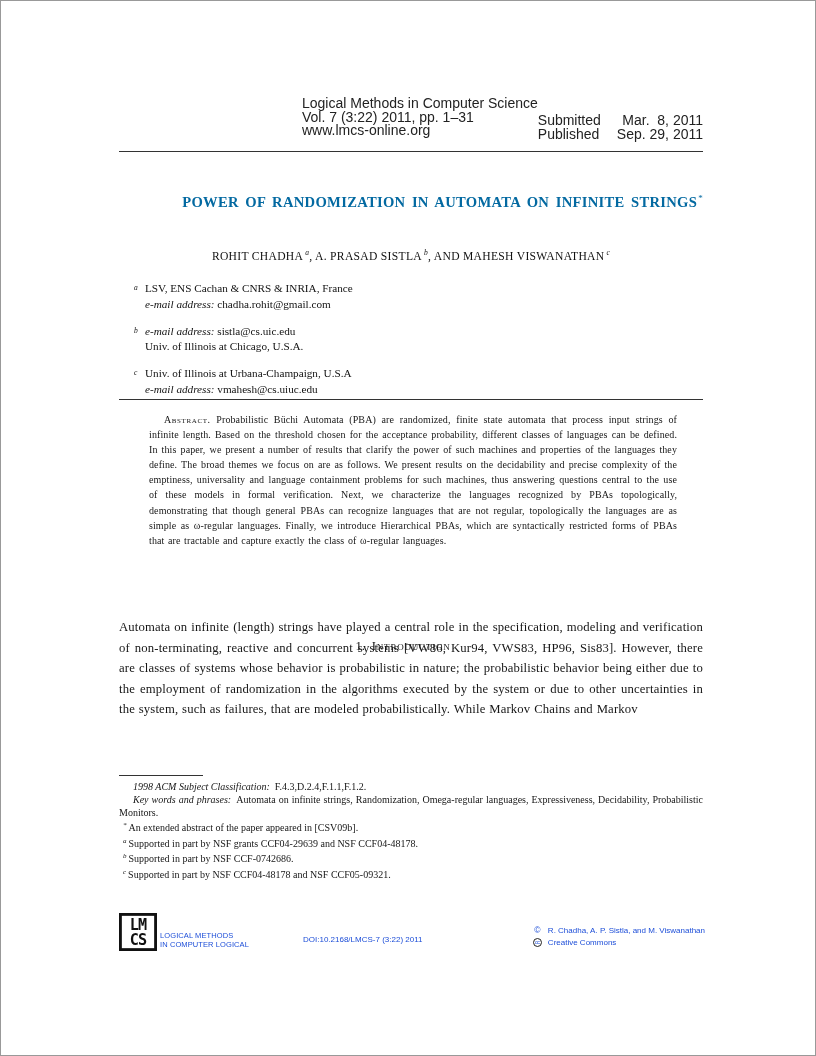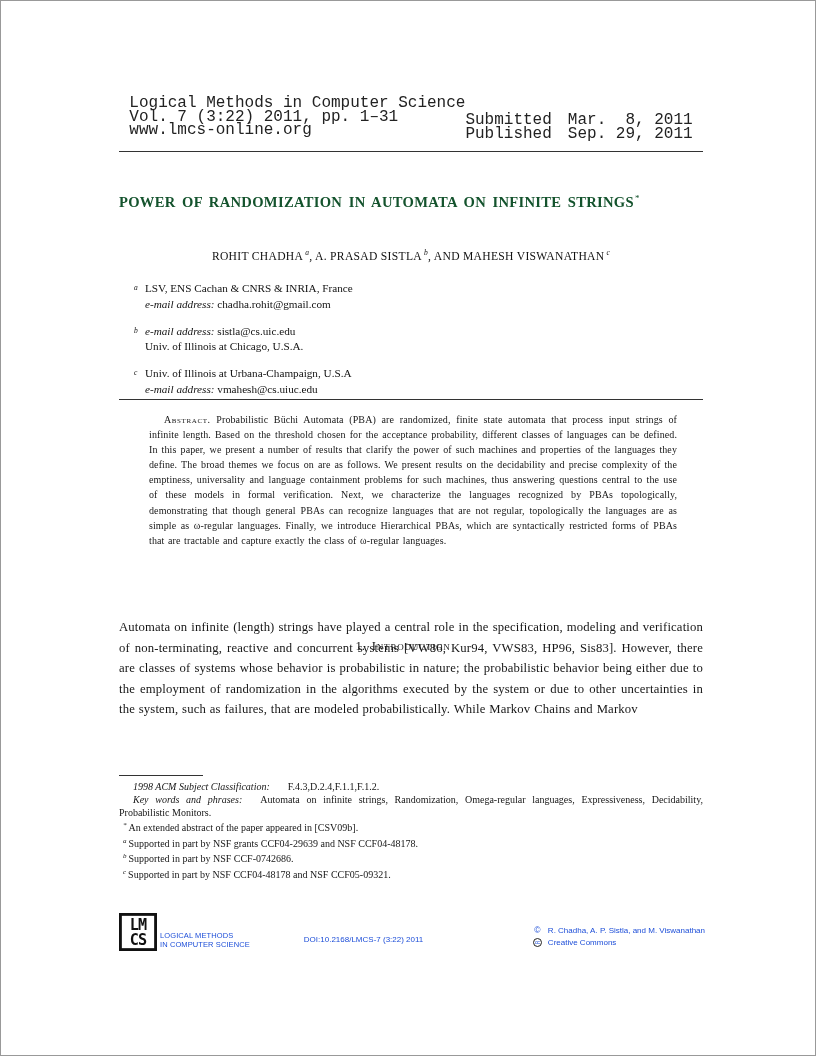--- a/index.html
+++ b/index.html
@@ -4,37 +4,37 @@
 <style>
   html,body { margin:0; padding:0; background:#fff; }
   .page {
     position:relative; width:816px; height:1056px; background:#ffffff;
     font-family:"Liberation Serif","DejaVu Serif",serif; color:#161616;
     box-sizing:border-box; border:1px solid #999; overflow:hidden;
   }
   
   .header {
     position:absolute; left:118px; right:112px; top:96px;
-    display:flex; justify-content:center;
-    font-family:Liberation Mono, monospace;
-    font-size:16px; line-height:13.5px; color:#222;
+    display:flex; justify-content:flex-end;
+    font-family:Liberation Sans, sans-serif;
+    font-size:14px; line-height:13.5px; color:#222;
   }
   .subpub {
     display:grid; grid-template-columns:auto auto; column-gap:16px;
     align-content:start; margin-top:17px;
   }
   .subpub .date { text-align:right; white-space:pre; }
   .rule { border-top:1.4px solid #333; }
   .rule-header { position:absolute; left:118px; right:112px; top:150px; }
   .rule-affil  { position:absolute; left:118px; right:112px; top:398px; border-top-width:1.3px; }
   
   .title {
     position:absolute; left:118px; right:112px; top:187px; margin:0;
-    text-align:left; font-size:14.6px; line-height:20.5px; font-weight:bold;
-    letter-spacing:0.3px; word-spacing:2.5px; color:#14532d;
+    text-align:right; font-size:14.6px; line-height:20.5px; font-weight:bold;
+    letter-spacing:0.3px; word-spacing:2.5px; color:#0369a1;
   }
   .title sup { font-size:9px; font-weight:normal; margin-left:1px; }
   .authors {
     position:absolute; left:118px; right:112px; top:247px; text-align:center;
     font-size:11.6px; letter-spacing:0.3px; color:#111;
   }
   .authors sup { font-size:7.5px; font-style:italic; margin-left:2px; }
   
   .affiliations { position:absolute; left:144px; right:112px; top:280px;
     font-size:11.2px; line-height:15.5px; color:#111; }
@@ -56,21 +56,21 @@
   .body-text {
     position:absolute; left:118px; right:112px; top:616px; margin:0;
     font-size:12.7px; line-height:20.6px; text-align:justify;
     letter-spacing:0.15px; word-spacing:0.5px;
   }
   
   .fn-rule { position:absolute; left:118px; top:774px; width:84px; border-top:1.2px solid #333; }
   .footnotes { position:absolute; left:118px; right:112px; top:779px;
     font-size:10px; line-height:13.1px; text-align:justify; }
   .fn-para { text-indent:14px; }
-  .fn-para .it { margin-right:18px; }
+  .fn-para .it { margin-right:5px; }
   .fn-note { padding-left:4px; }
   .fn-note sup { font-size:7px; font-style:italic; margin-right:2px; }
   
   .footer {
     position:absolute; left:118px; right:110px; top:912px; display:flex;
     font-family:"Liberation Sans","DejaVu Sans",sans-serif; color:#1d4ed8;
   }
   .logo-box { width:38px; height:38px; display:block; }
   .logo-caption { align-self:flex-end; font-size:7.5px; line-height:9px;
     margin-left:3px; padding-bottom:2px; letter-spacing:0.1px; }
@@ -149,21 +149,21 @@
   </div>
 
   <div class="footer">
     <svg class="logo-box" viewBox="0 0 40 40" xmlns="http://www.w3.org/2000/svg">
       <rect x="1.5" y="1.5" width="37" height="37" fill="#ffffff" stroke="#111111" stroke-width="3"></rect>
       <text x="20" y="18" text-anchor="middle" font-family="DejaVu Sans Mono, monospace" font-size="16" font-weight="bold" letter-spacing="-1" fill="#111111">LM</text>
       <text x="20" y="34" text-anchor="middle" font-family="DejaVu Sans Mono, monospace" font-size="16" font-weight="bold" letter-spacing="-1" fill="#111111">CS</text>
     </svg>
     <div class="logo-caption">
       <div>LOGICAL METHODS</div>
-      <div>IN COMPUTER SCIENCE</div>
+      <div>IN COMPUTER LOGICAL</div>
     </div>
     <div class="doi">DOI:10.2168/LMCS-7 (3:22) 2011</div>
     <div class="copyright">
       <div class="cr-row">
         <span class="cr-icon copyright-glyph">©</span>
         <span>R. Chadha, A. P. Sistla, and M. Viswanathan</span>
       </div>
       <div class="cr-row">
         <span class="cr-icon">
             <span class="cc-circle">cc</span>

